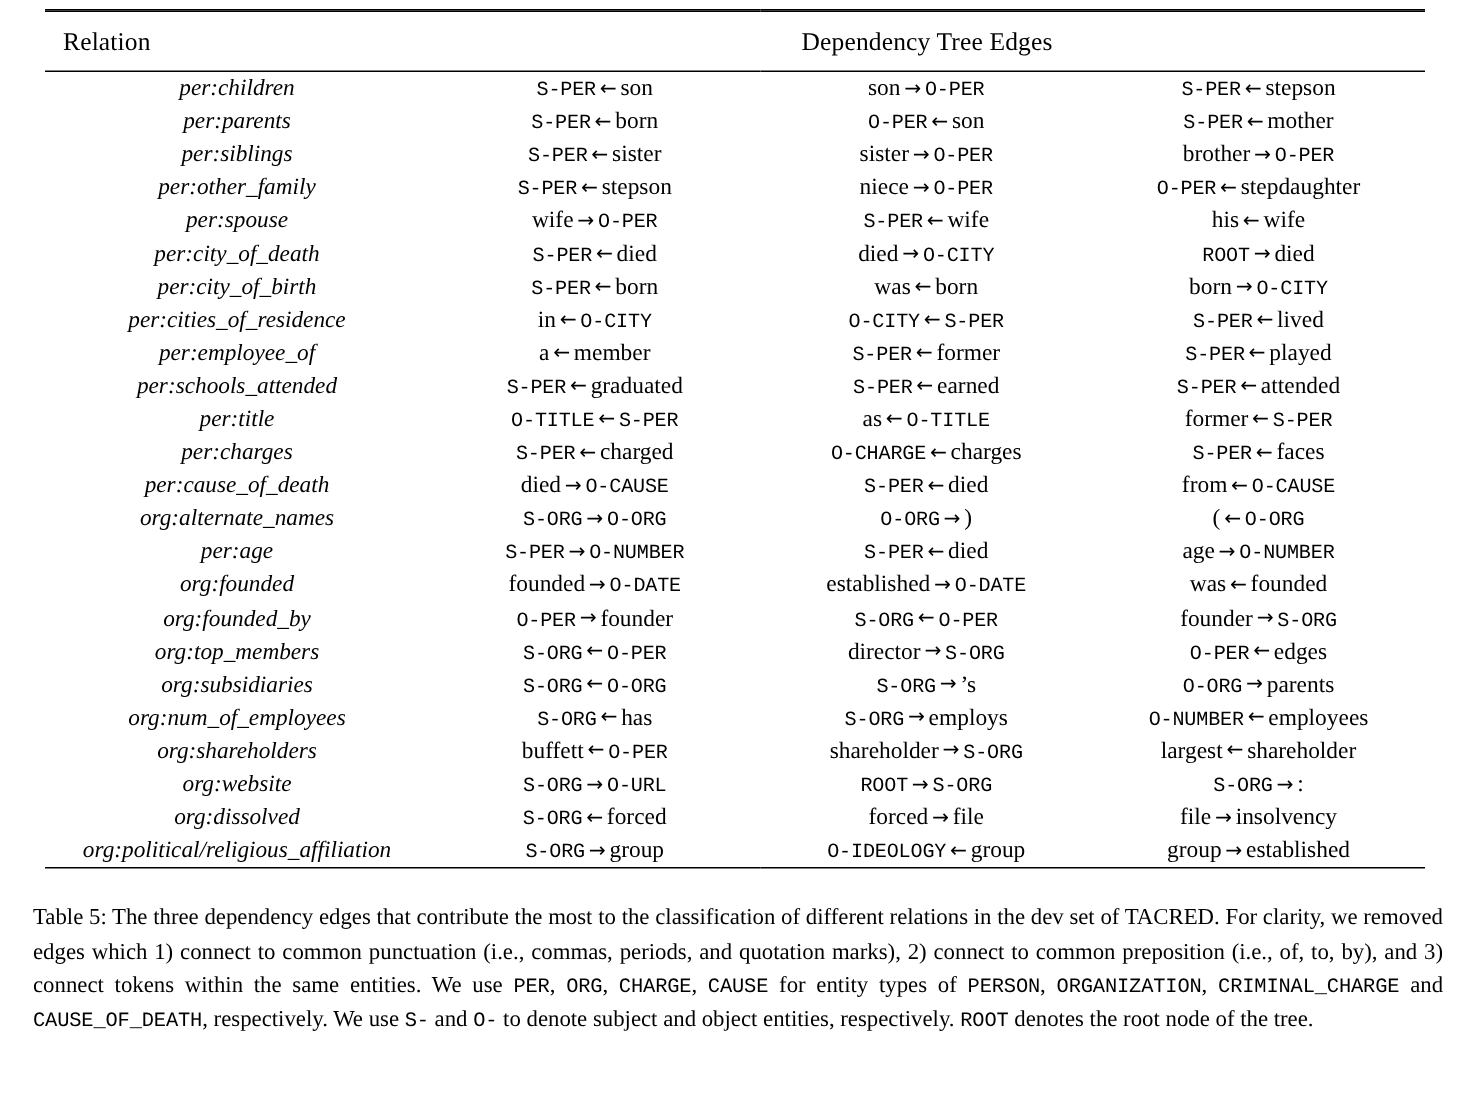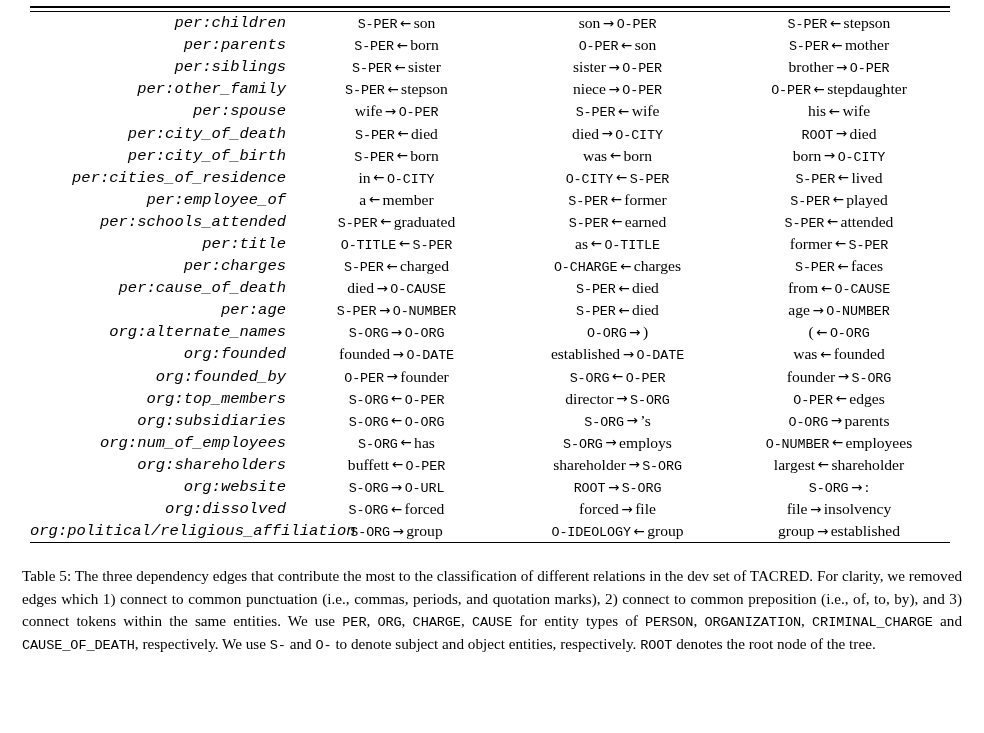--- a/index.html
+++ b/index.html
@@ -82,26 +82,25 @@
 
   tr.data-row td {
     padding: 0;
     height: 22.1px;
     vertical-align: middle;
     font-size: 15.5px;
     white-space: nowrap;
   }
 
   td.relation-cell {
-    text-align: right;
+    text-align: center;
     padding-left: 12px;
     font-style: italic;
     font-size: 15.6px;
     width: 256px;
-    font-family: Liberation Mono, monospace;
   }
 
   td.edge-cell {
     text-align: center;
     font-size: 15.4px;
     width: 221px;
   }
 
   
   .mono {
@@ -146,20 +145,24 @@
         <col style="width:221px">
         <col style="width:222px">
       </colgroup>
       <thead>
         <tr>
           <td class="rule-top" colspan="4"></td>
         </tr>
         <tr>
           <td class="rule-top-spacer" colspan="4"></td>
         </tr>
+        <tr>
+          <th class="hdr hdr-relation">Relation</th>
+          <th class="hdr hdr-edges" colspan="3">Dependency Tree Edges</th>
+        </tr>
         <tr class="rule-mid">
           <td colspan="4"></td>
         </tr>
       </thead>
       <tbody id="table-body">
           <tr class="data-row">
             <td class="relation-cell">per:children</td>
             <td class="edge-cell"><span class="mono">S-PER</span><span class="arrow">←</span><span class="word">son</span></td>
             <td class="edge-cell"><span class="word">son</span><span class="arrow">→</span><span class="mono">O-PER</span></td>
             <td class="edge-cell"><span class="mono">S-PER</span><span class="arrow">←</span><span class="word">stepson</span></td>
@@ -230,32 +233,32 @@
             <td class="edge-cell"><span class="mono">O-CHARGE</span><span class="arrow">←</span><span class="word">charges</span></td>
             <td class="edge-cell"><span class="mono">S-PER</span><span class="arrow">←</span><span class="word">faces</span></td>
           </tr>
           <tr class="data-row">
             <td class="relation-cell">per:cause_of_death</td>
             <td class="edge-cell"><span class="word">died</span><span class="arrow">→</span><span class="mono">O-CAUSE</span></td>
             <td class="edge-cell"><span class="mono">S-PER</span><span class="arrow">←</span><span class="word">died</span></td>
             <td class="edge-cell"><span class="word">from</span><span class="arrow">←</span><span class="mono">O-CAUSE</span></td>
           </tr>
           <tr class="data-row">
+            <td class="relation-cell">org:alternate_names</td>
+            <td class="edge-cell"><span class="mono">S-ORG</span><span class="arrow">→</span><span class="mono">O-ORG</span></td>
+            <td class="edge-cell"><span class="mono">O-ORG</span><span class="arrow">→</span><span class="word">)</span></td>
+            <td class="edge-cell"><span class="word">(</span><span class="arrow">←</span><span class="mono">O-ORG</span></td>
+          </tr>
+          <tr class="data-row">
             <td class="relation-cell">per:age</td>
             <td class="edge-cell"><span class="mono">S-PER</span><span class="arrow">→</span><span class="mono">O-NUMBER</span></td>
             <td class="edge-cell"><span class="mono">S-PER</span><span class="arrow">←</span><span class="word">died</span></td>
             <td class="edge-cell"><span class="word">age</span><span class="arrow">→</span><span class="mono">O-NUMBER</span></td>
           </tr>
           <tr class="data-row">
-            <td class="relation-cell">org:alternate_names</td>
-            <td class="edge-cell"><span class="mono">S-ORG</span><span class="arrow">→</span><span class="mono">O-ORG</span></td>
-            <td class="edge-cell"><span class="mono">O-ORG</span><span class="arrow">→</span><span class="word">)</span></td>
-            <td class="edge-cell"><span class="word">(</span><span class="arrow">←</span><span class="mono">O-ORG</span></td>
-          </tr>
-          <tr class="data-row">
             <td class="relation-cell">org:founded</td>
             <td class="edge-cell"><span class="word">founded</span><span class="arrow">→</span><span class="mono">O-DATE</span></td>
             <td class="edge-cell"><span class="word">established</span><span class="arrow">→</span><span class="mono">O-DATE</span></td>
             <td class="edge-cell"><span class="word">was</span><span class="arrow">←</span><span class="word">founded</span></td>
           </tr>
           <tr class="data-row">
             <td class="relation-cell">org:founded_by</td>
             <td class="edge-cell"><span class="mono">O-PER</span><span class="arrow">→</span><span class="word">founder</span></td>
             <td class="edge-cell"><span class="mono">S-ORG</span><span class="arrow">←</span><span class="mono">O-PER</span></td>
             <td class="edge-cell"><span class="word">founder</span><span class="arrow">→</span><span class="mono">S-ORG</span></td>

